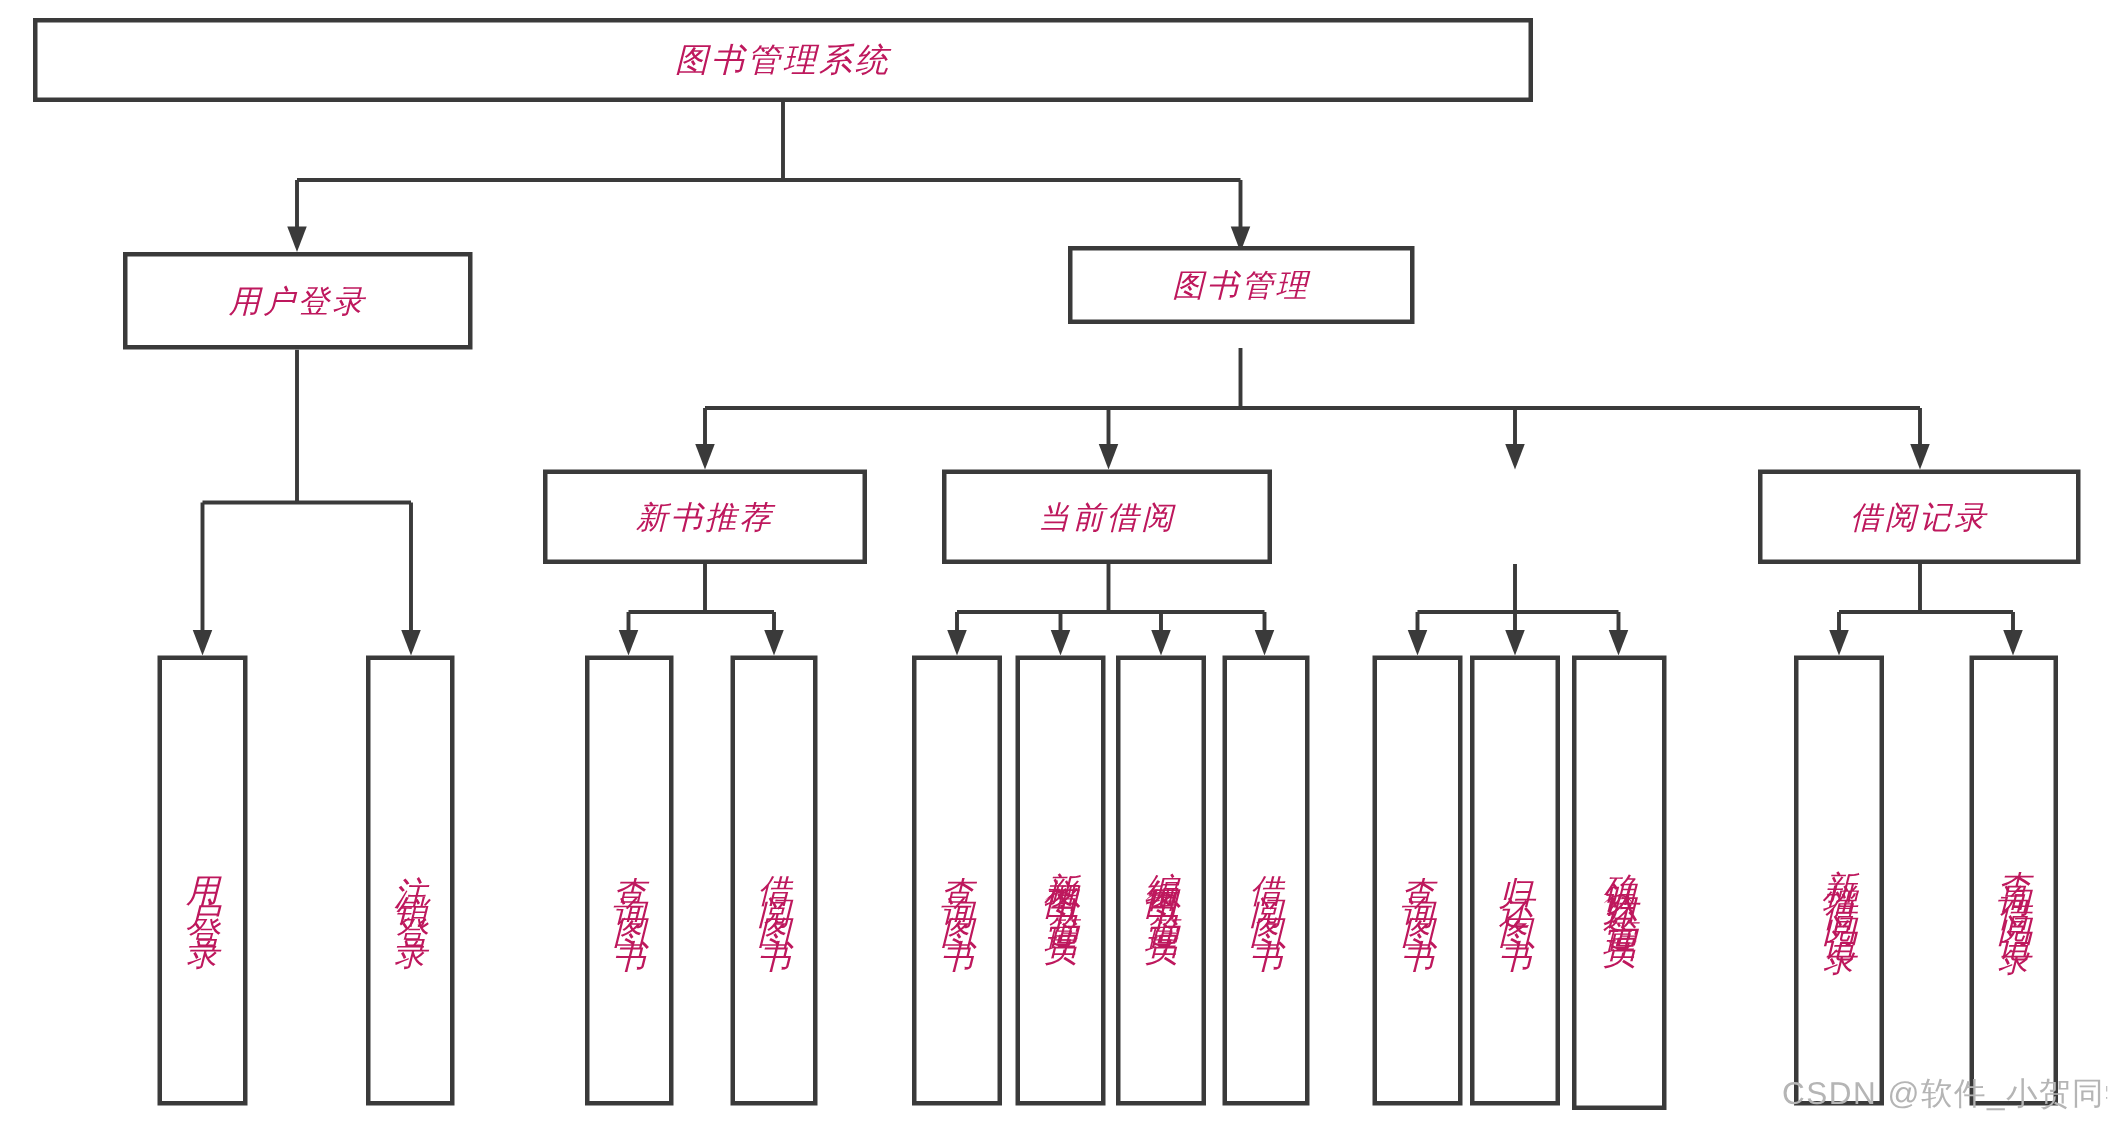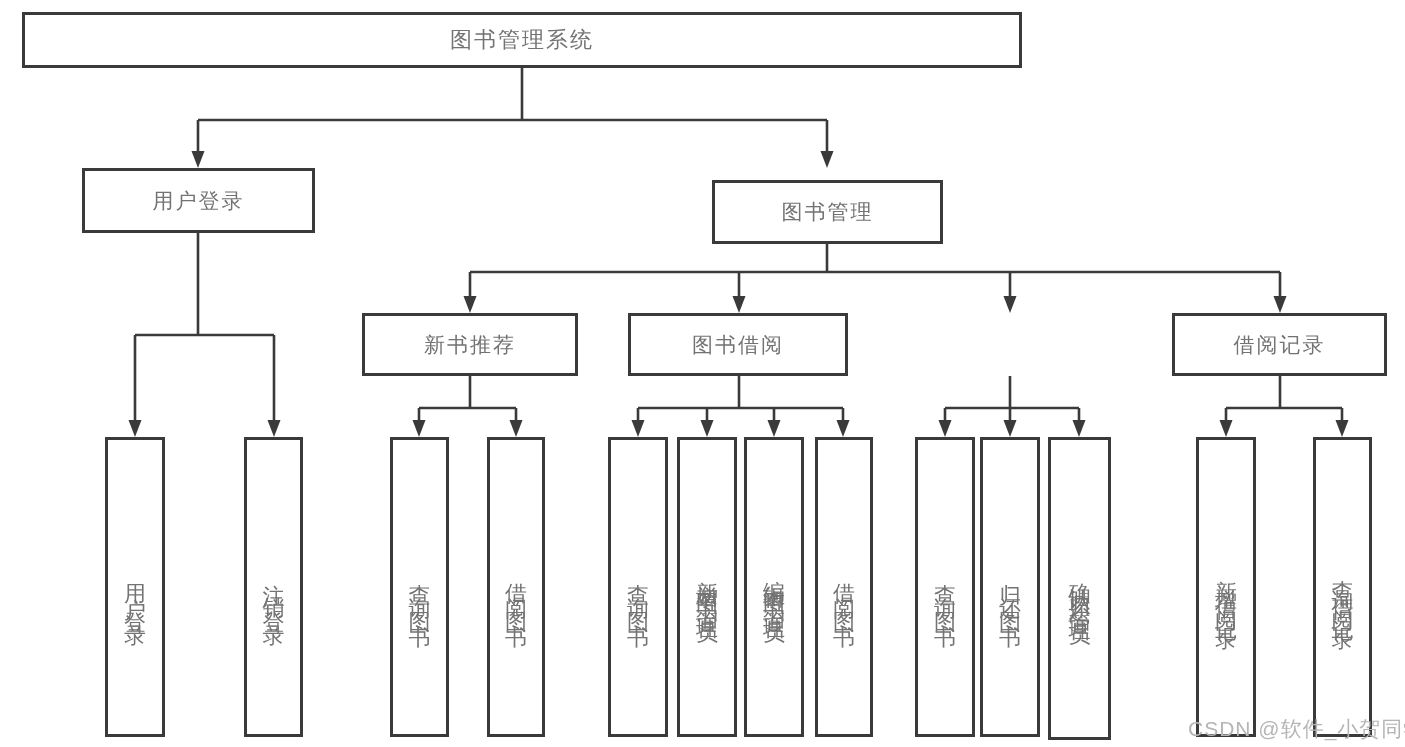--- a/index.html
+++ b/index.html
@@ -13,21 +13,22 @@
   #connectors{position:absolute;left:0;top:0;z-index:1;}
   .box{
     position:absolute;
     box-sizing:border-box;
     border:3px solid #3a3a3a;
     background:#ffffff;
     display:flex;
     align-items:center;
     justify-content:center;
     z-index:2;
-    color:#737373;
+    color:#be185d;
+    font-style:italic;
   }
   .hlabel{
     font-size:21px;
     letter-spacing:2px;
     white-space:nowrap;
   }
   .root .hlabel{font-size:22px;}
   .vt{
     writing-mode:vertical-rl;
     text-orientation:mixed;
@@ -93,29 +94,29 @@
     </g>
   </svg>
 
   <div class="box root" style="left:22px;top:12px;width:1000px;height:56px;">
     <span class="hlabel">图书管理系统</span>
   </div>
 
   <div class="box" style="left:82px;top:168px;width:233px;height:65px;">
     <span class="hlabel">用户登录</span>
   </div>
-  <div class="box" style="left:712px;top:180px;width:231px;height:64px;">
+  <div class="box" style="left:712px;top:164px;width:231px;height:52px;">
     <span class="hlabel">图书管理</span>
   </div>
 
   <div class="box" style="left:362px;top:313px;width:216px;height:63px;text-align:center;">
     <span class="hlabel">新书推荐</span>
   </div>
   <div class="box" style="left:628px;top:313px;width:220px;height:63px;">
-    <span class="hlabel">图书借阅</span>
+    <span class="hlabel">当前借阅</span>
   </div>
   <div class="box" style="left:1172px;top:313px;width:215px;height:63px;align-items:center;">
     <span class="hlabel">借阅记录</span>
   </div>
 
   <div class="box" style="left:105px;top:437px;width:60px;height:300px;">
     <span class="vt sp-wide">用户登录</span>
   </div>
   <div class="box" style="left:244px;top:437px;width:59px;height:300px;">
     <span class="vt sp-wide">注销登录</span>

